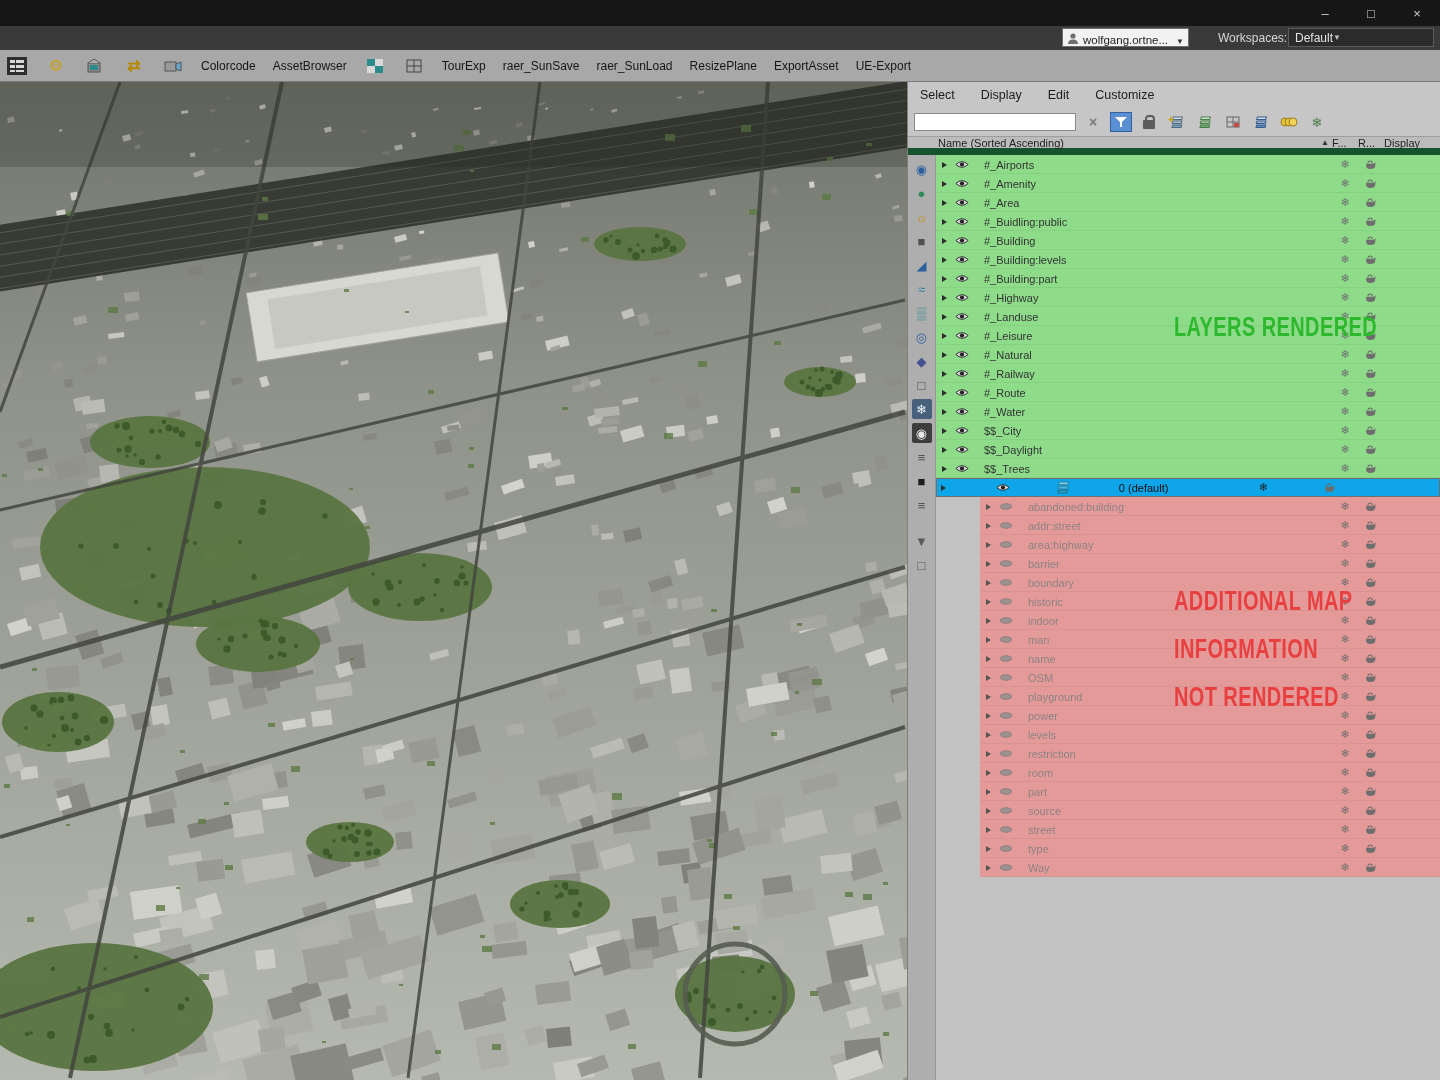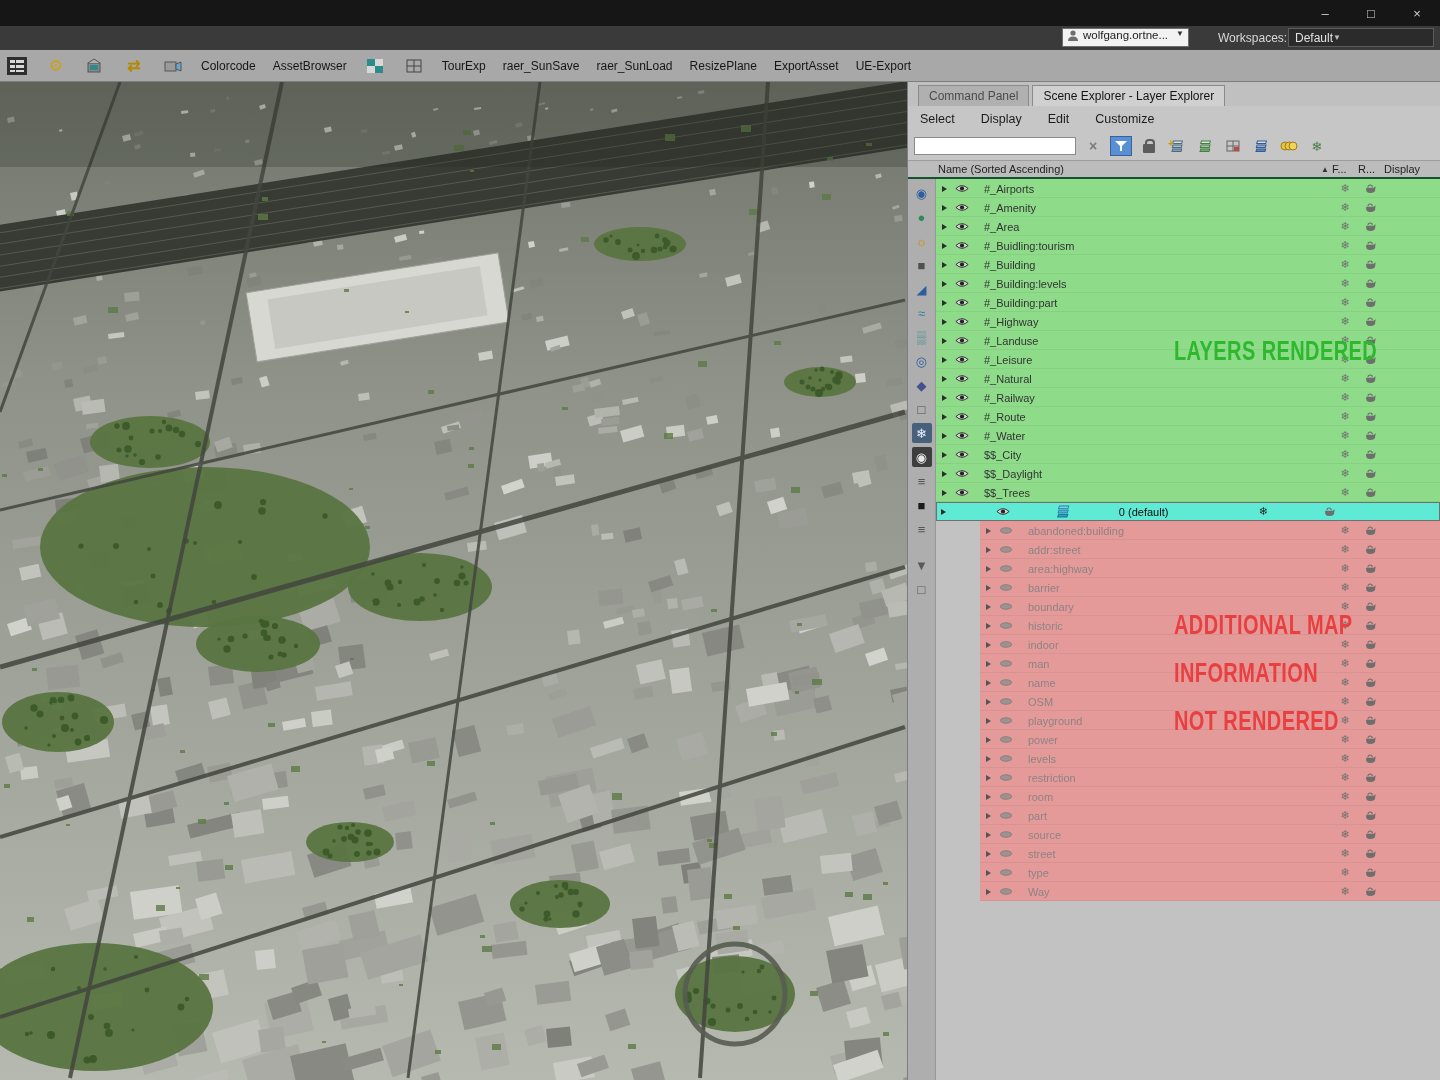--- a/index.html
+++ b/index.html
@@ -6,21 +6,21 @@
     font-family:"Liberation Sans",sans-serif;background:#c6c6c6;-webkit-font-smoothing:antialiased;}
   *{box-sizing:border-box;}
 
   
   #titlebar{position:absolute;left:0;top:0;width:1440px;height:26px;background:#161616;display:flex;justify-content:flex-end;}
   .winbtn{width:46px;height:26px;display:flex;align-items:center;justify-content:center;color:#cfcfcf;font-size:13px;cursor:default;}
 
   
   #accountbar{position:absolute;left:0;top:26px;width:1440px;height:24px;background:#3a3a3a;}
   .user-combo{position:absolute;left:1062px;top:2px;width:127px;height:19px;background:#f2f2f2;border:1px solid #6e6e6e;
-    display:flex;align-items:flex-start;gap:4px;padding:0 4px;font-size:11.5px;color:#1d1d1d;}
+    display:flex;align-items:flex-end;gap:4px;padding:0 4px;font-size:11.5px;color:#1d1d1d;}
   .user-combo .chev{margin-left:auto;font-size:8px;color:#333;}
   .ws-label{position:absolute;left:1218px;top:5px;color:#d8d8d8;font-size:12px;}
   .ws-combo{position:absolute;left:1288px;top:2px;width:146px;height:19px;background:#2b2b2b;border:1px solid #5c5c5c;
     color:#e2e2e2;font-size:12px;display:flex;align-items:center;padding:0 6px;}
   .ws-combo .chev{font-size:8px;color:#bdbdbd;}
 
   
   #maintoolbar{position:absolute;left:0;top:50px;width:1440px;height:32px;background:#a8a8a8;border-bottom:1px solid #7e7e7e;
     display:flex;align-items:center;gap:17px;padding:0 6px;font-size:12px;color:#161616;}
   .tbtxt{cursor:default;white-space:nowrap;}
@@ -44,37 +44,37 @@
   .searchbar input{width:162px;height:18px;border:1px solid #8a8a8a;background:#fff;font-size:11px;padding:0 4px;outline:none;}
   .sb-btn{width:22px;height:20px;display:flex;align-items:center;justify-content:center;cursor:default;}
   .clear-x{font-size:14px;color:#7a7a7a;font-weight:bold;}
   .filter-btn{background:#5b8fd4;border:1px solid #37639c;}
   .funnel-icon{position:relative;width:12px;height:12px;}
   .funnel-icon::before{content:"";position:absolute;left:0;top:1px;border-left:6px solid transparent;border-right:6px solid transparent;border-top:6px solid #fff;}
   .funnel-icon::after{content:"";position:absolute;left:5px;top:6px;width:2px;height:5px;background:#fff;}
   .lock-icon{position:relative;width:12px;height:9px;background:#5c5c5c;border-radius:1px;margin-top:5px;}
   .lock-icon::before{content:"";position:absolute;left:2px;top:-5px;width:6px;height:5px;border:2px solid #5c5c5c;border-bottom:none;border-radius:4px 4px 0 0;}
 
-  .header{height:19px;background:#bcbcbc;border-top:1px solid #9d9d9d;border-bottom:2px solid #14532d;
+  .header{height:19px;background:#bcbcbc;border-top:1px solid #9d9d9d;border-bottom:7px solid #14532d;
     display:flex;align-items:center;font-size:11px;color:#1f1f1f;justify-content:space-between;}
   .h-name{flex:1;padding-left:30px;}
   .h-sort{width:14px;font-size:8px;color:#333;text-align:center;}
   .h-f,.h-r{width:26px;}
   .h-disp{width:56px;}
 
   .body-row{flex:1;display:flex;min-height:0;}
   .sidestrip{width:28px;background:#aeaeae;border-right:1px solid #979797;display:flex;flex-direction:column;align-items:center;padding-top:2px;}
   .sic{width:20px;height:20px;margin:2px 0;display:flex;align-items:center;justify-content:center;font-size:13px;border-radius:2px;cursor:default;}
   .sic.gap{margin-top:14px;}
 
   #rowsarea{flex:1;position:relative;background:#c2c2c2;overflow:hidden;}
   .lrow{display:flex;align-items:center;height:19px;font-size:11px;box-shadow:inset 0 -1px rgba(0,0,0,0.05);cursor:default;}
   .lrow.rendered{background:#8edc8a;color:#333333;}
   .lrow.hidden{background:#e59a9a;color:#8d8383;margin-left:44px;}
-  .lrow.default{background:#5eead4;color:#0c0c0c;box-shadow:inset 0 0 0 1px #6f6f6f;gap:41px;}
+  .lrow.default{background:#0ea5e9;color:#0c0c0c;box-shadow:inset 0 0 0 1px #6f6f6f;gap:41px;}
   .arr-c{width:16px;display:flex;justify-content:center;}
   .tri{width:0;height:0;border-left:5px solid #2d2d2d;border-top:3.5px solid transparent;border-bottom:3.5px solid transparent;}
   .hidden .tri{border-left-color:#555;}
   .eye-c{width:20px;display:flex;justify-content:center;align-items:center;}
   .stk-c{width:18px;display:flex;justify-content:center;align-items:center;}
   .lname{padding-left:12px;white-space:nowrap;}
   .default .lname{padding-left:6px;}
   .lrow .spacer{flex:1;}
   .flake{width:26px;text-align:center;font-size:11px;color:#6e6e6e;}
   .default .flake{color:#1c1c1c;}
@@ -898,24 +898,20 @@
         <path d="M768 0 L700 996" stroke-width="4"></path>
         <path d="M120 0 L0 330" stroke-width="3"></path>
       </g>
       <circle cx="735" cy="912" r="50" fill="none" stroke="#575c50" stroke-width="5" opacity="0.9"></circle>
       <rect width="907" height="85" fill="#20231d" opacity="0.22"></rect>
     </svg>
 </div>
 
 <div id="panel">
 
-  <div class="tabs">
-    <span class="tab">Command Panel</span>
-    <span class="tab active">Scene Explorer - Layer Explorer</span>
-  </div>
 
   <div class="menubar">
     <span class="menuitem">Select</span>
     <span class="menuitem">Display</span>
     <span class="menuitem">Edit</span>
     <span class="menuitem">Customize</span>
   </div>
 
   <div class="searchbar">
     <input type="text" placeholder="" style="">
@@ -1071,21 +1067,21 @@
         <div class="lrow rendered">
           <span class="arr-c">
             <span class="tri"></span>
           </span>
           <span class="eye-c">
             <svg width="14" height="9" viewBox="0 0 16 10">
               <path d="M1 5 Q8 -1.5 15 5 Q8 11.5 1 5 Z" fill="#d8d8d8" stroke="#222" stroke-width="1"></path>
               <circle cx="8" cy="5" r="2.4" fill="#222"></circle>
             </svg>
           </span>
-          <span class="lname">#_Buidling:tourism</span>
+          <span class="lname">#_Buidling:public</span>
           <span class="spacer"></span>
           <span class="flake">❄</span>
           <span class="pot">
             <svg width="14" height="11" viewBox="0 0 16 12">
               <path d="M4.5 4.5 Q4.5 2 7 2 Q9.5 2 9.5 4.5" fill="none" stroke="#6e6e6e" stroke-width="1.2"></path>
               <path d="M2.5 5 H11 L13.5 3.5 L12.8 6.5 Q13.5 11 7 11 Q1.5 11 2.5 5 Z" fill="#6e6e6e"></path>
             </svg>
           </span>
           <span class="padcol"></span>
         </div>

